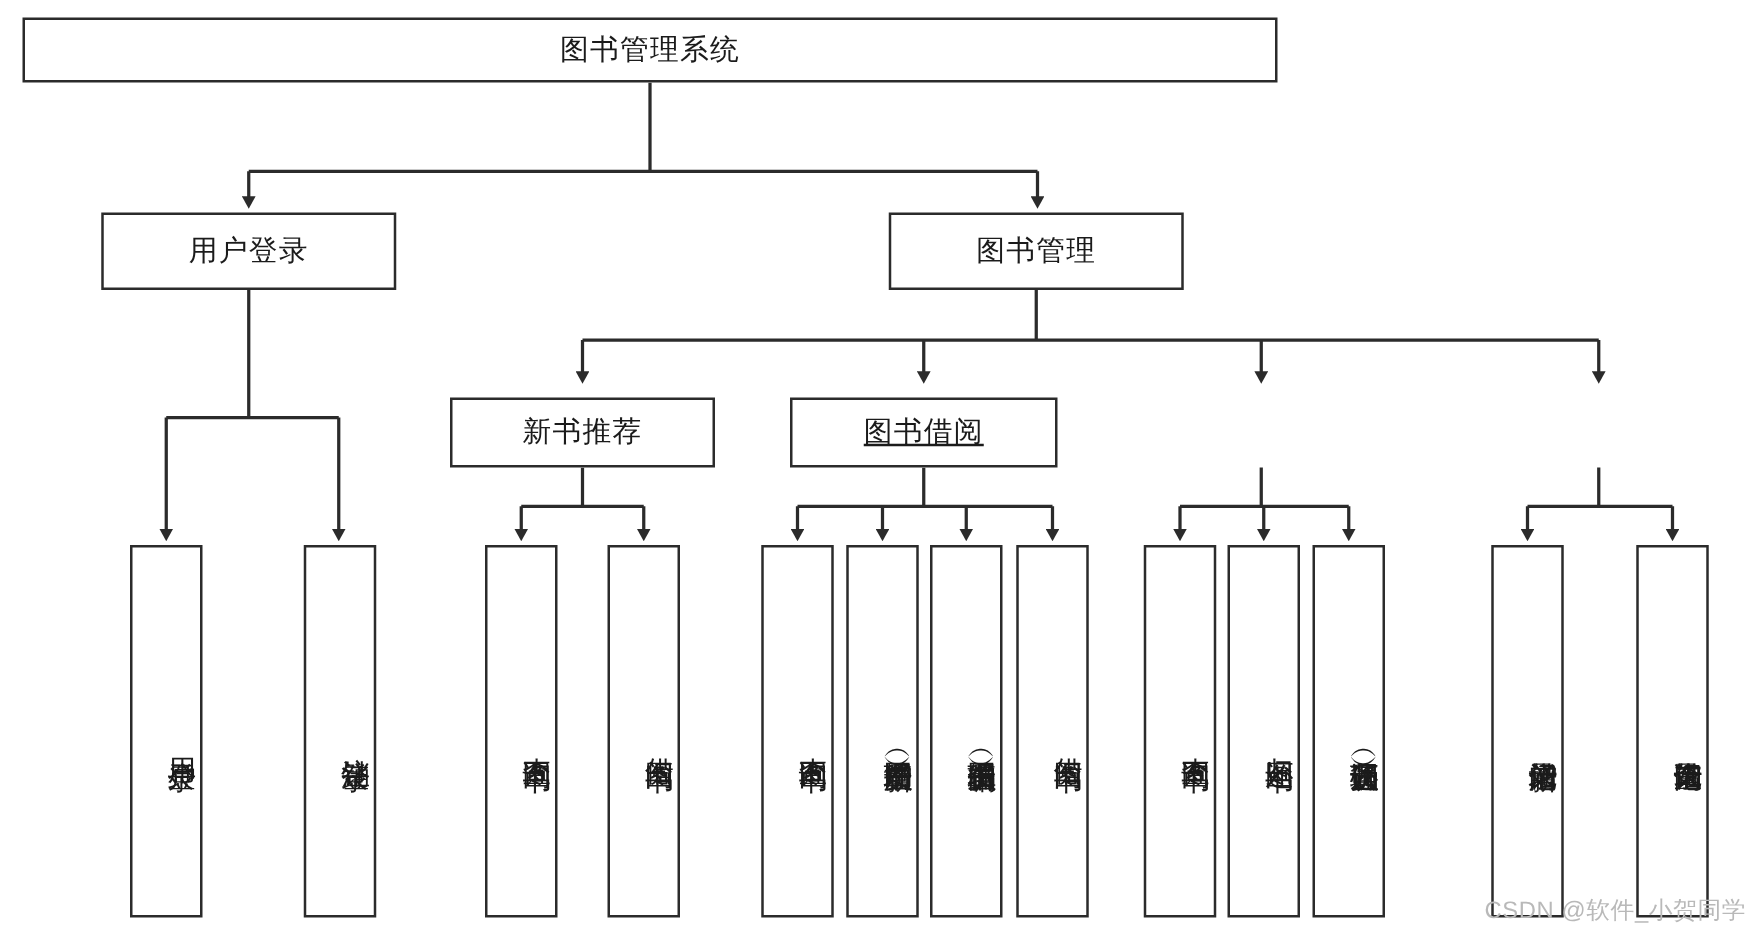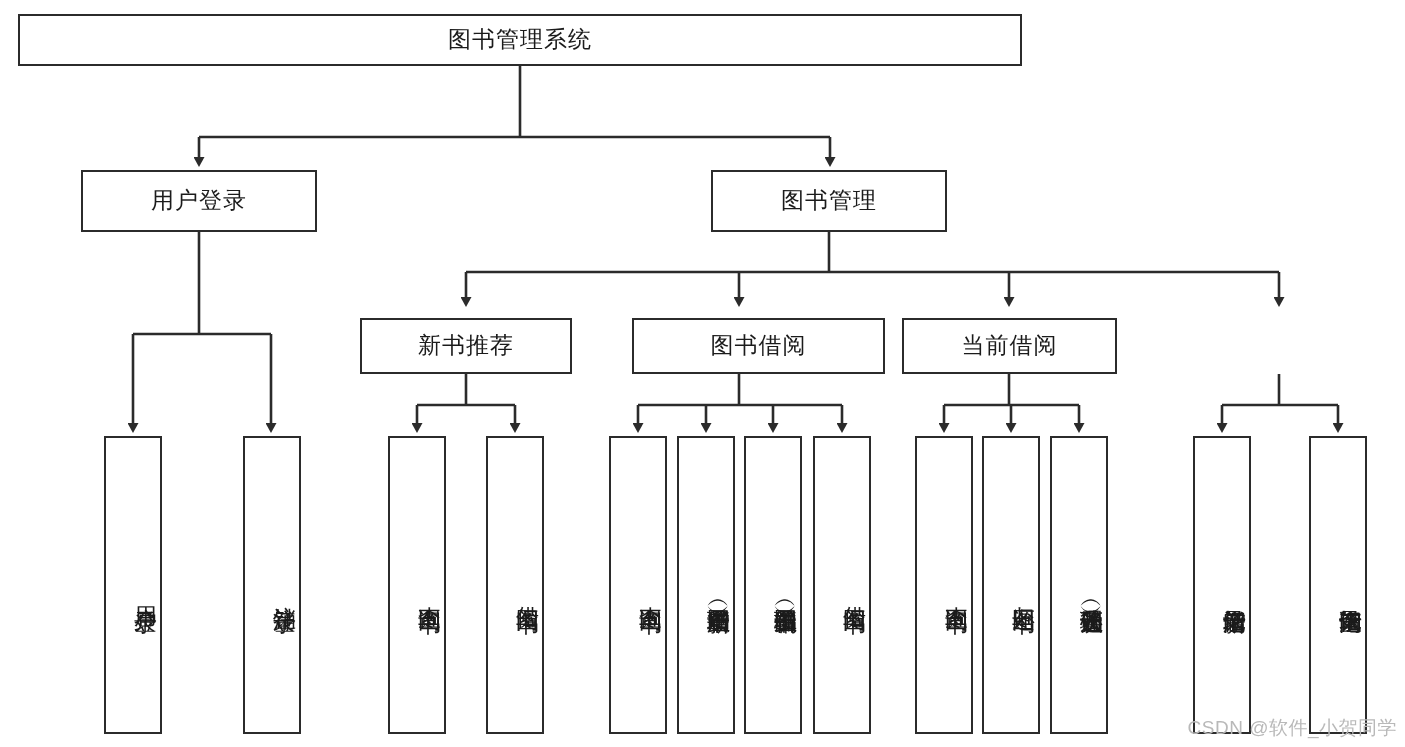--- a/index.html
+++ b/index.html
@@ -127,25 +127,22 @@
   <div class="node node-h" style="left:81px; top:170px; width:236px; height:62px;">
     <span>用户登录</span>
   </div>
   <div class="node node-h" style="left:360px; top:318px; width:212px; height:56px;">
     <span>新书推荐</span>
   </div>
 
   <div class="node node-h" style="left:711px; top:170px; width:236px; height:62px;">
     <span>图书管理</span>
   </div>
-  <div class="node node-h" style="left:632px; top:318px; width:253px; height:56px;">
+  <div class="node node-h" style="left:632px; top:318px; width:214px; height:56px;text-decoration:underline;">
     <span>图书借阅</span>
-  </div>
-  <div class="node node-h" style="left:902px; top:318px; width:215px; height:56px;">
-    <span>当前借阅</span>
   </div>
 
   <div class="node node-v" style="left:104px; top:436px; width:58px; height:298px;">
     <span>用户登录</span>
   </div>
   <div class="node node-v" style="left:243px; top:436px; width:58px; height:298px;">
     <span>注销登录</span>
   </div>
 
   <div class="node node-v" style="left:388px; top:436px; width:58px; height:298px;">

